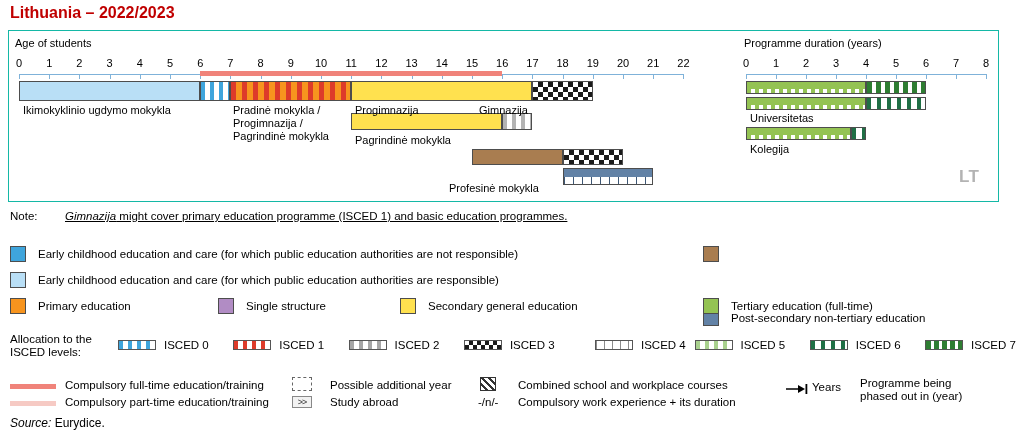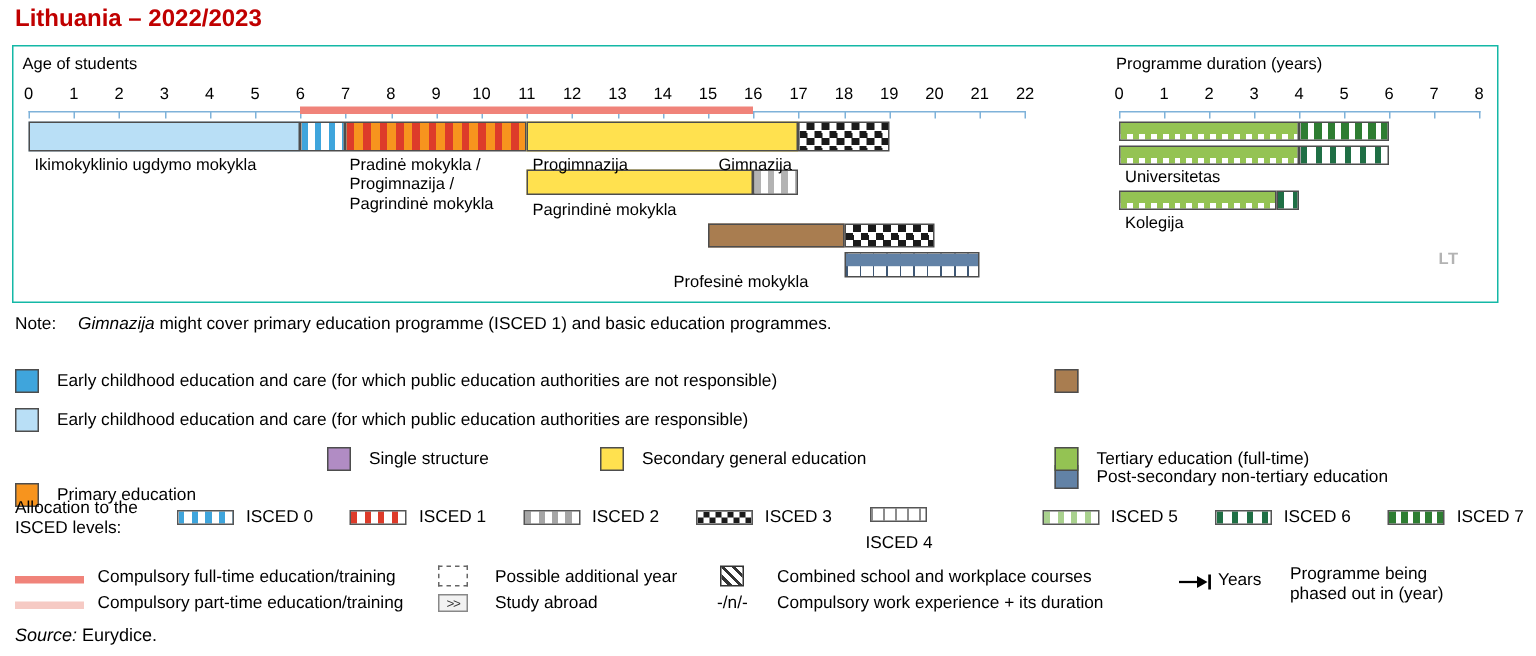--- a/index.html
+++ b/index.html
@@ -42,24 +42,24 @@
   .p-postsec{background-image:linear-gradient(var(--postsec) 0 55%,rgba(255,255,255,0) 55%),repeating-linear-gradient(90deg,#3f5875 0 1px,#fff 1px 9px);}
   .blabel{position:absolute;font-size:11px;line-height:13px;}
   #lbl-ecec{left:14px;top:73px;}
   #lbl-primary{left:224px;top:73px;width:112px;}
   #lbl-progimnazija{left:346px;top:73px;}
   #lbl-gimnazija{left:470px;top:73px;}
   #lbl-pagrindine{left:346px;top:103px;}
   #lbl-profesine{left:440px;top:151px;}
   #lbl-universitetas{left:741px;top:81px;}
   #lbl-kolegija{left:741px;top:112px;}
-  .country-code{position:absolute;left:950px;top:136px;font-size:11px;font-weight:bold;color:#b3b3b3;letter-spacing:.5px;}
+  .country-code{position:absolute;left:950px;top:136px;font-size:17px;font-weight:bold;color:#b3b3b3;letter-spacing:.5px;}
   .note{position:absolute;top:210px;left:0;width:100%;font-size:11.5px;}
   .note-label{position:absolute;left:10px;top:0;}
-  .note-body{position:absolute;left:52px;top:0;}
+  .note-body{position:absolute;left:65px;top:0;text-decoration:underline;}
   .legend-item{position:absolute;display:flex;align-items:center;gap:12px;font-size:11.5px;}
   .swatch{width:16px;height:16px;border:1px solid #4d4d4d;flex:0 0 auto;}
   #isced-label{position:absolute;left:10px;top:333px;width:100px;font-size:11.5px;line-height:13px;}
   .isced-item{position:absolute;top:338px;display:flex;align-items:center;gap:8px;font-size:11.5px;height:14px;}
   .chip{width:38px;height:10px;border:1px solid #555;flex:0 0 auto;}
   .chip-isced0{background:repeating-linear-gradient(90deg,var(--blue) 0 4px,#fff 4px 9px);}
   .chip-isced1{background:repeating-linear-gradient(90deg,var(--isced1red) 0 4px,#fff 4px 9px);}
   .chip-isced2{background:repeating-linear-gradient(90deg,#a6a6a6 0 4px,#fff 4px 9px);}
   .chip-isced3{background:conic-gradient(#1a1a1a 0 25%,#fff 0 50%,#1a1a1a 0 75%,#fff 0);background-size:8px 8px;}
   .chip-isced4{background:repeating-linear-gradient(90deg,#8c8c8c 0 1px,#fff 1px 8px);}
@@ -224,21 +224,21 @@
   <span class="swatch" style="background:var(--brown)"></span>
 </div>
 <div class="legend-item" style="left:10px;top:272px;">
   <span class="swatch" style="background:var(--lightblue)"></span>
   <span>Early childhood education and care (for which public education authorities are responsible)</span>
 </div>
 <div class="legend-item" style="left:703px;top:272px;margin-top:38px;">
   <span class="swatch" style="background:var(--postsec)"></span>
   <span>Post-secondary non-tertiary education</span>
 </div>
-<div class="legend-item" style="left:10px;top:298px;margin-top:24px;">
+<div class="legend-item" style="left:10px;top:298px;">
   <span class="swatch" style="background:var(--orange)"></span>
   <span>Primary education</span>
 </div>
 <div class="legend-item" style="left:218px;top:298px;">
   <span class="swatch" style="background:var(--purple)"></span>
   <span>Single structure</span>
 </div>
 <div class="legend-item" style="left:400px;top:298px;">
   <span class="swatch" style="background:var(--yellow)"></span>
   <span>Secondary general education</span>
@@ -259,21 +259,21 @@
       <span>ISCED 1</span>
     </div>
     <div class="isced-item" style="left: 348.6px; text-align: right;">
       <span class="chip chip-isced2"></span>
       <span>ISCED 2</span>
     </div>
     <div class="isced-item" style="left: 463.9px;">
       <span class="chip chip-isced3"></span>
       <span>ISCED 3</span>
     </div>
-    <div class="isced-item" style="left: 577px; flex-direction: column;">
+    <div class="isced-item" style="left: 595px;">
       <span class="chip chip-isced4"></span>
       <span>ISCED 4</span>
     </div>
     <div class="isced-item" style="left: 694.5px;">
       <span class="chip chip-isced5"></span>
       <span>ISCED 5</span>
     </div>
     <div class="isced-item" style="left: 809.8px;">
       <span class="chip chip-isced6"></span>
       <span>ISCED 6</span>

